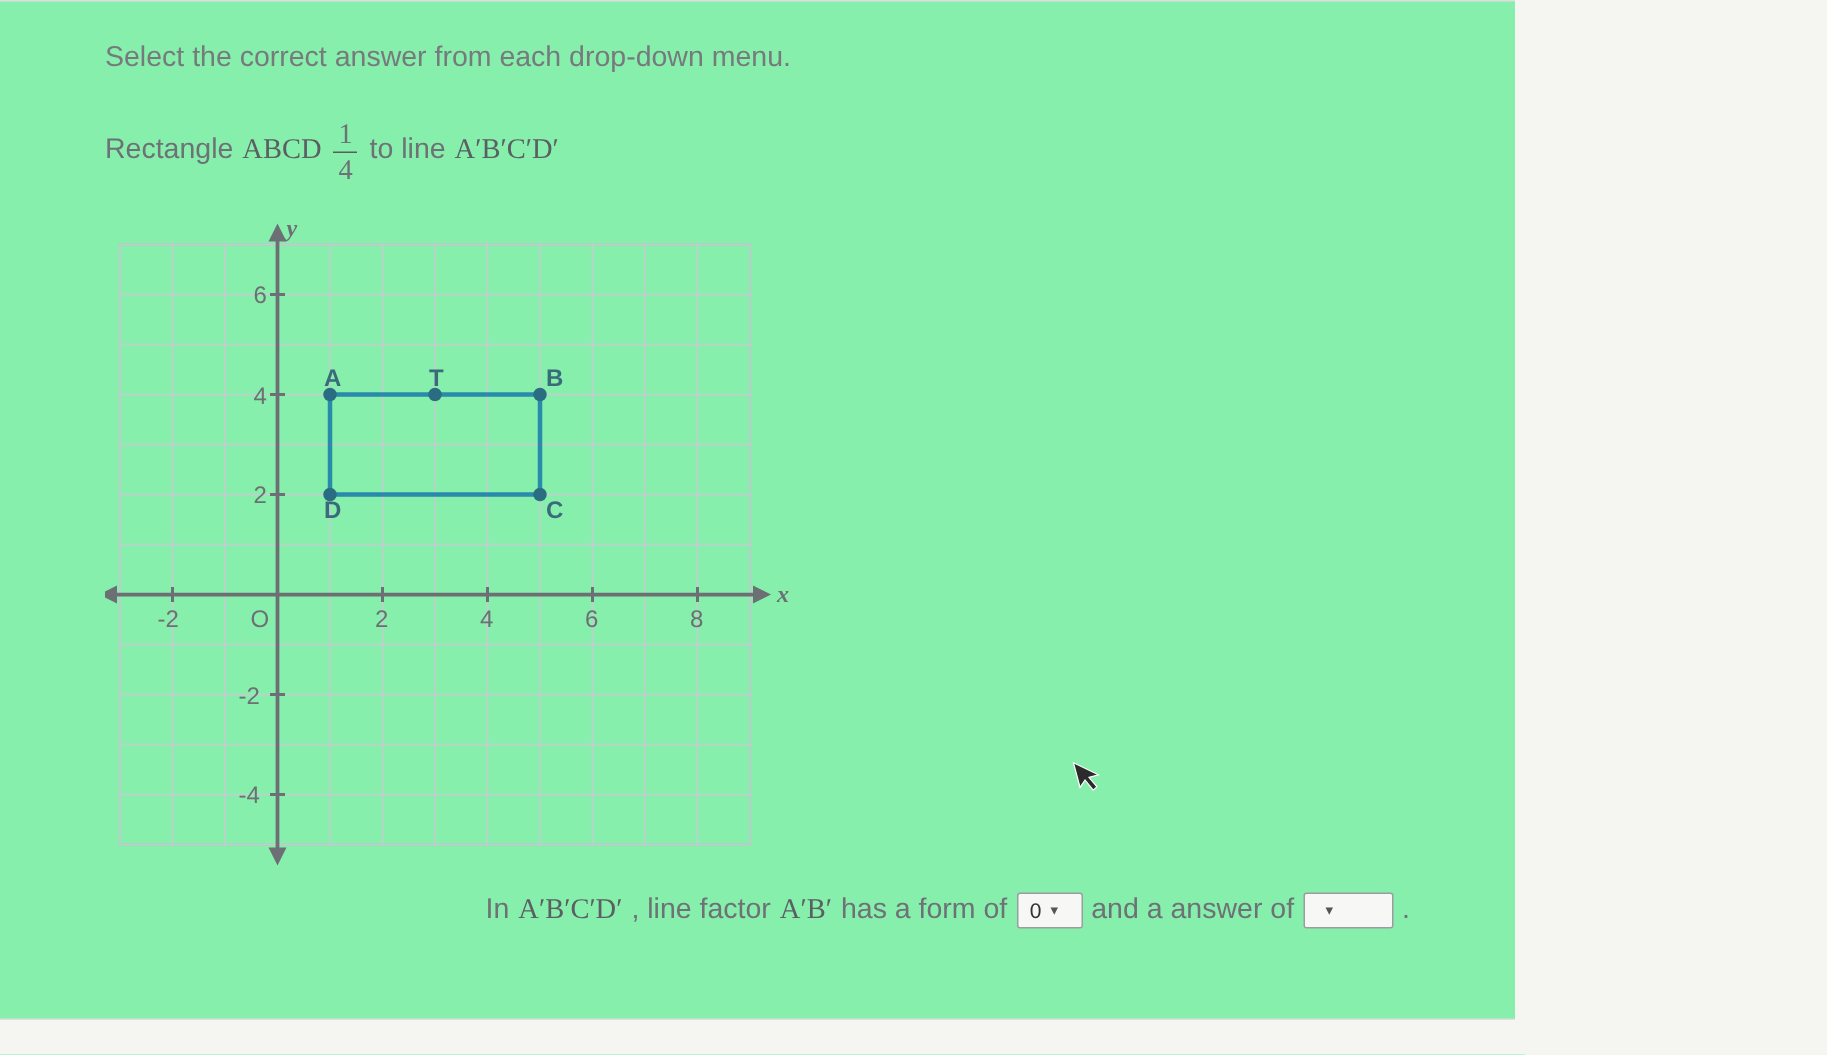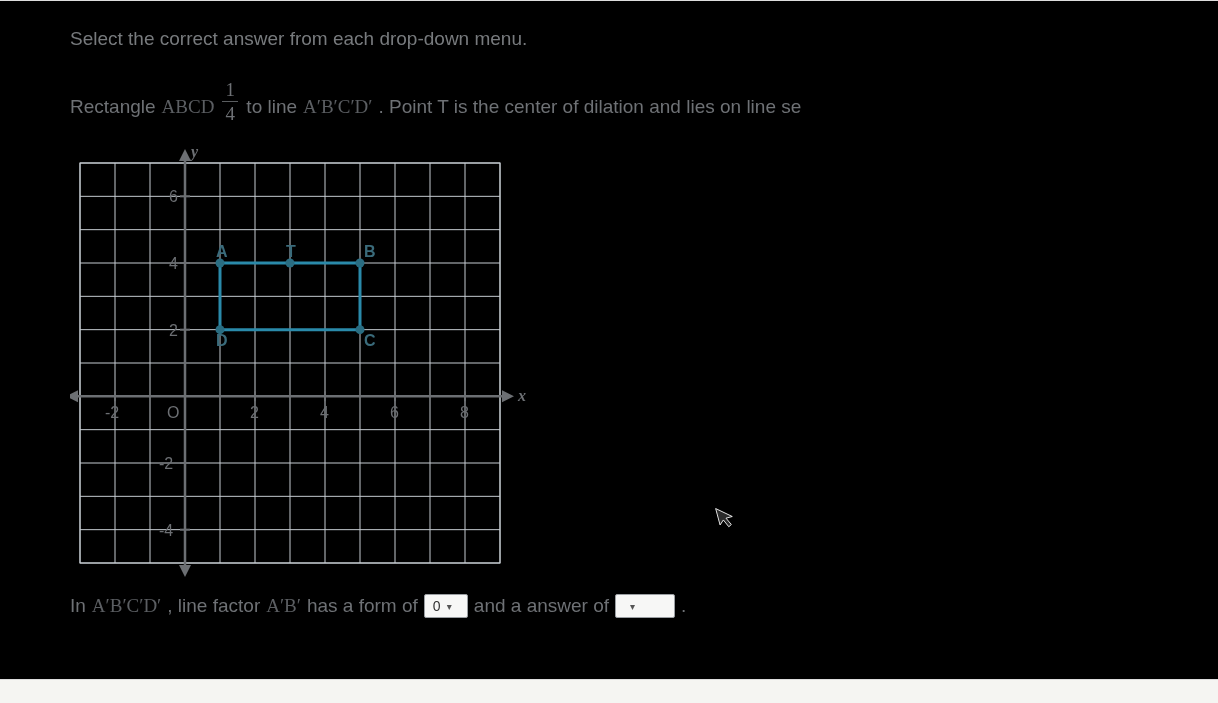--- a/index.html
+++ b/index.html
@@ -8,39 +8,39 @@
       background: #f5f5f2;
       color: #5a5d60;
       width: 1218px;
       height: 703px;
       position: relative;
       overflow: hidden;
     }
     .page {
       position: absolute;
       left: 0; top: 0;
-      width: 1218px; height: 680px;
-      background: #000000;
+      width: 1010px; height: 680px;
+      background: #86efac;
       box-shadow: inset 0 -1px 0 #ddd, inset 0 1px 0 #ddd;
     }
     .content {
       padding: 28px 70px 0 70px;
     }
     .instruction {
       font-size: 19px;
       color: #777a7d;
       margin-bottom: 32px;
     }
     .problem {
       font-size: 19px;
       color: #6e7175;
       line-height: 36px;
       display: flex;
       flex-wrap: wrap;
-      align-items: flex-end;
+      align-items: flex-start;
       gap: 6px;
     }
     .mathbf { font-family: "Times New Roman", serif; font-weight: normal; color:#5b5e62; }
     .frac {
       display: inline-flex;
       flex-direction: column;
       align-items: center;
       font-family: "Times New Roman", serif;
       font-size: 19px;
       line-height: 1;
@@ -57,20 +57,21 @@
       position: relative;
     }
     .answer {
       margin-top: 12px;
       font-size: 19px;
       color: #6e7175;
       display: flex;
       align-items: center;
       flex-wrap: wrap;
       gap: 6px;
+      justify-content: flex-end;
     }
     .dropdown {
       display: inline-flex;
       align-items: center;
       border: 1px solid #9a9ea2;
       background: #f7f7f6;
       height: 24px;
       min-width: 44px;
       padding: 0 4px 0 8px;
       font-size: 14px;
@@ -107,21 +108,20 @@
 
 <p class="problem">
   <span>Rectangle</span>
   <span class="mathbf">ABCD</span>
   <span class="frac">
     <span class="num">1</span>
     <span class="den">4</span>
   </span>
   <span>to line</span>
   <span class="mathbf">A′B′C′D′</span>
-  <span>. Point T is the center of dilation and lies on line se</span>
 </p>
 
 <div class="graph-wrap">
 <svg id="graph" width="460" height="435">
           <rect x="10" y="20" width="420" height="400" class="border-box"></rect>
           <line x1="10" y1="20" x2="10" y2="420" class="grid-line"></line>
           <line x1="45" y1="20" x2="45" y2="420" class="grid-line"></line>
           <line x1="80" y1="20" x2="80" y2="420" class="grid-line"></line>
           <line x1="115" y1="20" x2="115" y2="420" class="grid-line"></line>
           <line x1="150" y1="20" x2="150" y2="420" class="grid-line"></line>

